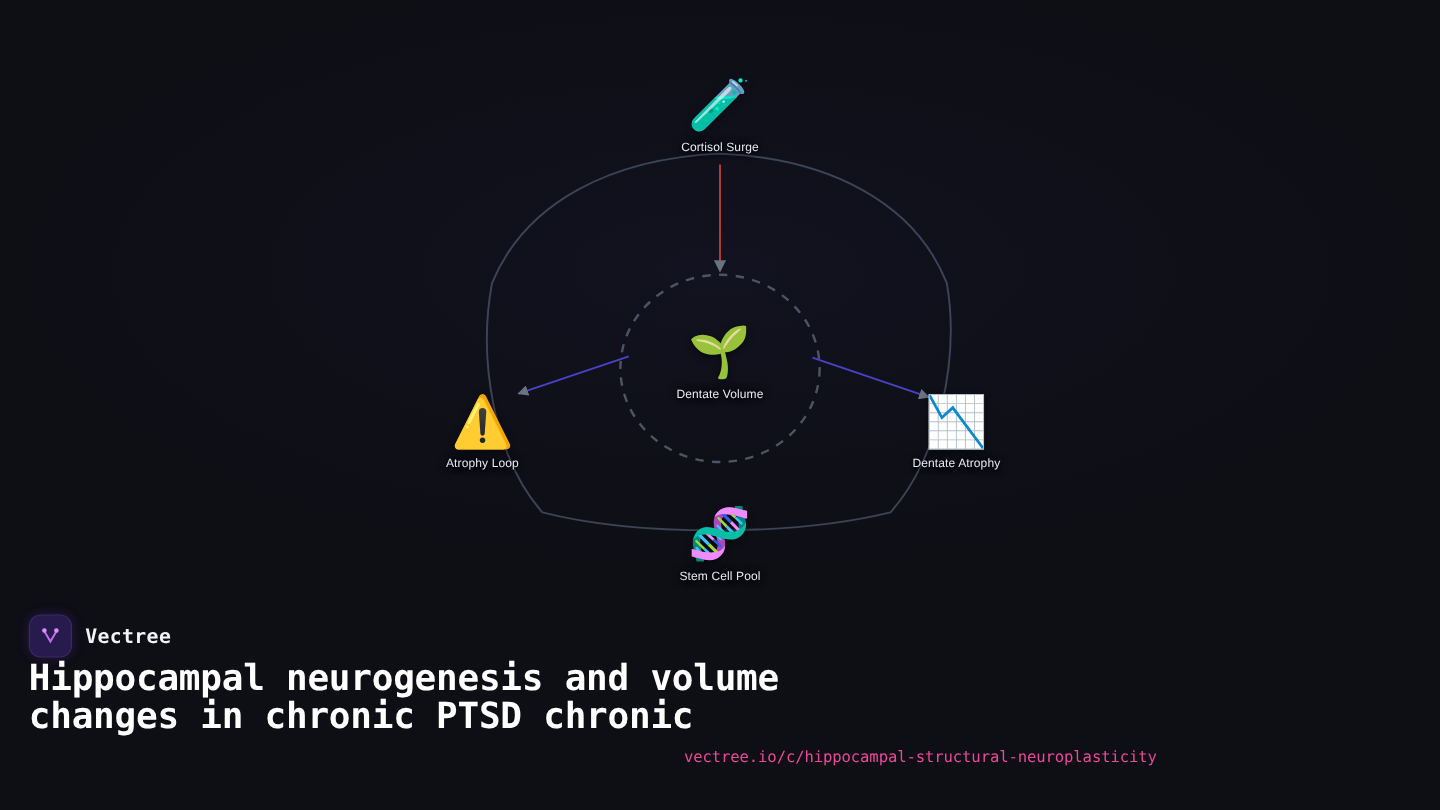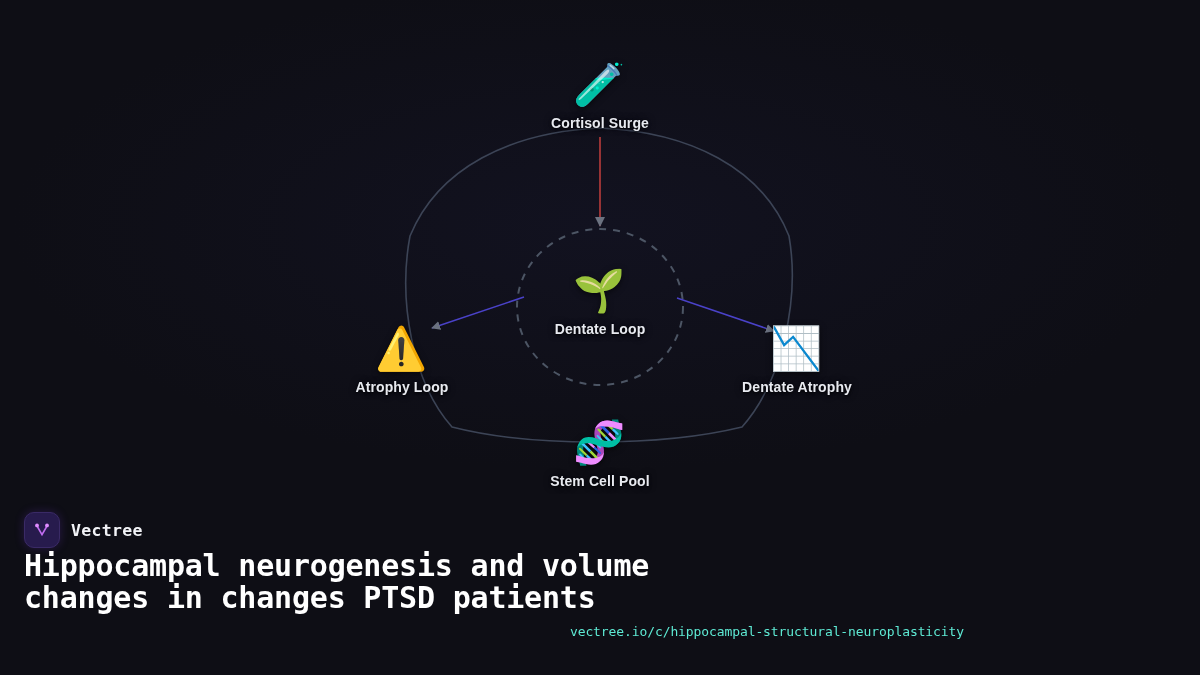--- a/index.html
+++ b/index.html
@@ -45,22 +45,22 @@
   .node-icon {
     font-size: 42px;
     line-height: 48px;
     height: 48px;
     display: block;
     text-shadow: 0 2px 6px rgba(0,0,0,0.55);
   }
   .node-label {
     display: block;
     margin-top: 6px;
-    font-size: 14px;
-    font-weight: bold;
+    font-size: 10px;
+    font-weight: normal;
     color: #e8eaf0;
     letter-spacing: 0.1px;
     text-shadow: 0 1px 3px rgba(0,0,0,0.95), 0 0 7px rgba(10,10,18,0.95);
     white-space: nowrap;
   }
 
   
   #footer {
     position: absolute;
     left: 0;
@@ -106,21 +106,21 @@
     line-height: 32px;
     color: #ffffff;
     letter-spacing: -0.2px;
   }
   #url-label {
     position: absolute;
     right: 24px;
     top: 124px;
     font-family: "DejaVu Sans Mono", "Liberation Mono", monospace;
     font-size: 13px;
-    color: #5eead4;
+    color: #ec4899;
     letter-spacing: -0.1px;
   }
 </style>
 </head>
 <body>
 
 <div id="graph-canvas">
 
   <svg id="graph-svg" viewBox="0 0 1200 500" xmlns="http://www.w3.org/2000/svg">
     <defs>
@@ -151,21 +151,21 @@
     <path d="M677,298 L774,331" stroke="#4a42c8" stroke-width="1.5" fill="none" marker-end="url(#arrow-gray-3)"></path>
   </svg>
 
   <div class="node" style="left:600px; top:96px;">
     <span class="node-icon">🧪</span>
     <span class="node-label">Cortisol Surge</span>
   </div>
 
   <div class="node" style="left:600px; top:302px;">
     <span class="node-icon">🌱</span>
-    <span class="node-label">Dentate Loop</span>
+    <span class="node-label">Dentate Volume</span>
   </div>
 
   <div class="node" style="left:402px; top:360px;">
     <span class="node-icon">⚠️</span>
     <span class="node-label">Atrophy Loop</span>
   </div>
 
   <div class="node" style="left:797px; top:360px;">
     <span class="node-icon">📉</span>
     <span class="node-label">Dentate Atrophy</span>
@@ -186,17 +186,17 @@
         <g stroke="#c06cf0" stroke-width="1.7" fill="none" stroke-linecap="round">
           <path d="M5.2 6.4 L10 14.6 L14.8 6.4"></path>
         </g>
         <circle cx="5.0" cy="5.4" r="1.9" fill="#e08cff"></circle>
         <circle cx="15.0" cy="5.4" r="1.9" fill="#e08cff"></circle>
       </svg>
     </div>
     <div id="brand-name">Vectree</div>
   </div>
 
-  <div id="headline">Hippocampal neurogenesis and volume changes in changes PTSD patients</div>
+  <div id="headline">Hippocampal neurogenesis and volume changes in chronic PTSD chronic</div>
 
   <div id="url-label">vectree.io/c/hippocampal-structural-neuroplasticity</div>
 
 </div>
 
 </body></html>

